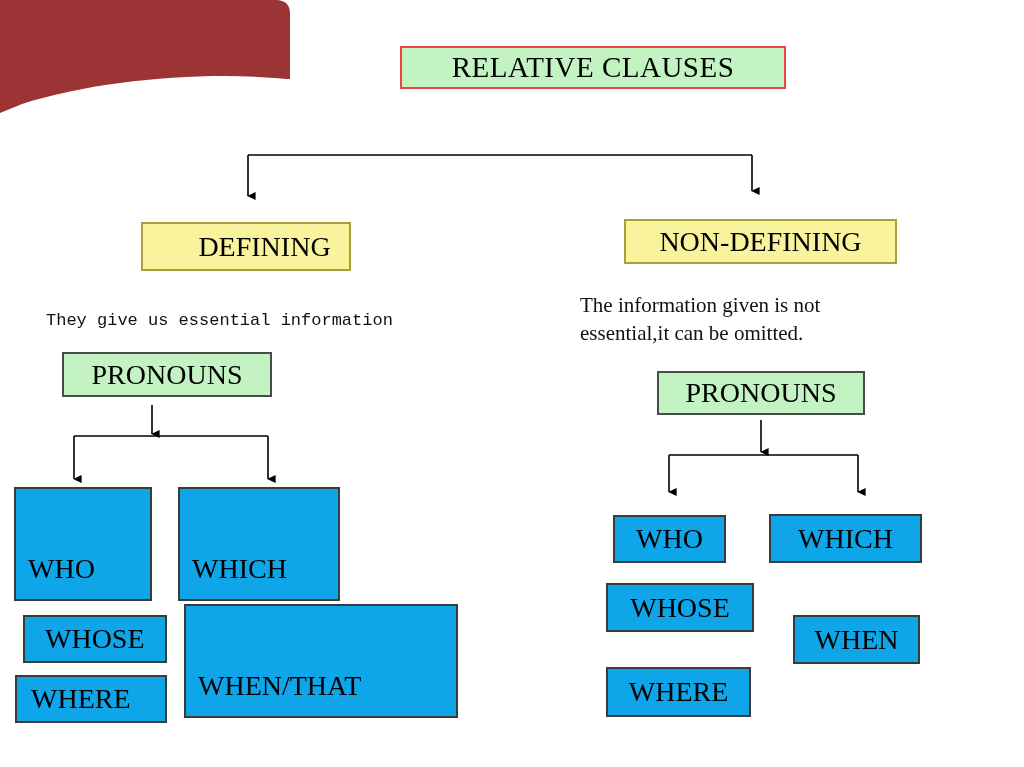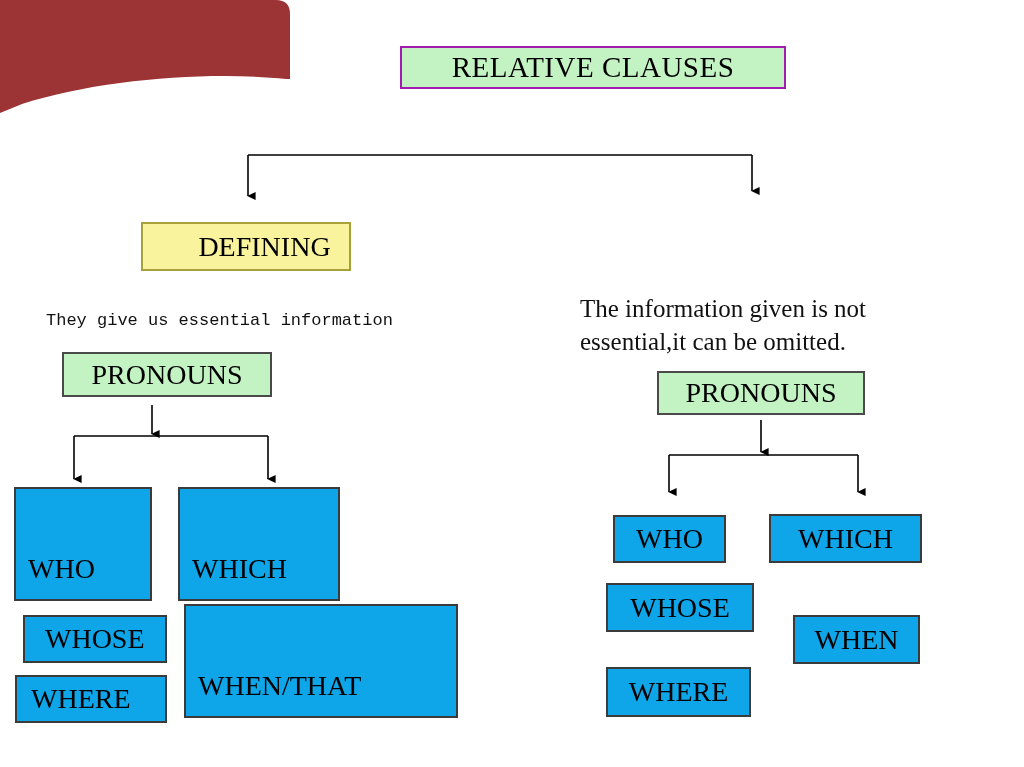--- a/index.html
+++ b/index.html
@@ -32,21 +32,21 @@
     box-sizing: border-box;
     display: flex;
     align-items: center;
     justify-content: center;
     white-space: pre;
     line-height: 1.0;
   }
 
   .title-box {
     background: #c3f3c3;
-    border: 2px solid #a21caf;
+    border: 2px solid #ef4444;
     font-size: 29px;
     letter-spacing: 0.5px;
   }
   .branch-box {
     background: #f8f39c;
     border: 2px solid #a8a13a;
     font-size: 28px;
   }
   .pronoun-box {
     background: #c3f3c3;
@@ -76,21 +76,21 @@
     padding-left: 14px;
   }
   .term-box.pad-center-left {
     justify-content: flex-start;
     padding-left: 20px;
   }
 
   
   .note {
     position: absolute;
-    font-size: 25px;
+    font-size: 21px;
     line-height: 1.33;
     color: #111111;
     white-space: pre-line;
   }
   .note.small {
     font-size: 17px;
   }
 
   
   .conn {
@@ -154,20 +154,21 @@
 
   <div class="node term-box pad-center-left" style="left:23px; top:615px; width:144px; height:48px;">WHOSE</div>
 
   <div class="node term-box pad-left" style="left:15px; top:675px; width:152px; height:48px;">WHERE</div>
 
   <div class="node term-box multi" style="left:184px; top:604px; width:274px; height:114px;font-family:Liberation Serif, serif;">
     <span class="line">WHEN/THAT</span>
     
   </div>
 
+  <div class="node branch-box" style="left:624px; top:219px; width:273px; height:45px;">NON-DEFINING</div>
 
   <div class="note" style="left:580px; top:292px; width:350px;">The information given is not
 essential,it can be omitted.</div>
 
   <div class="node pronoun-box" style="left:657px; top:371px; width:208px; height:44px;">PRONOUNS</div>
 
   <div class="node term-box" style="left:613px; top:515px; width:113px; height:48px;">WHO</div>
 
   <div class="node term-box" style="left:769px; top:514px; width:153px; height:49px;">WHICH</div>
 

